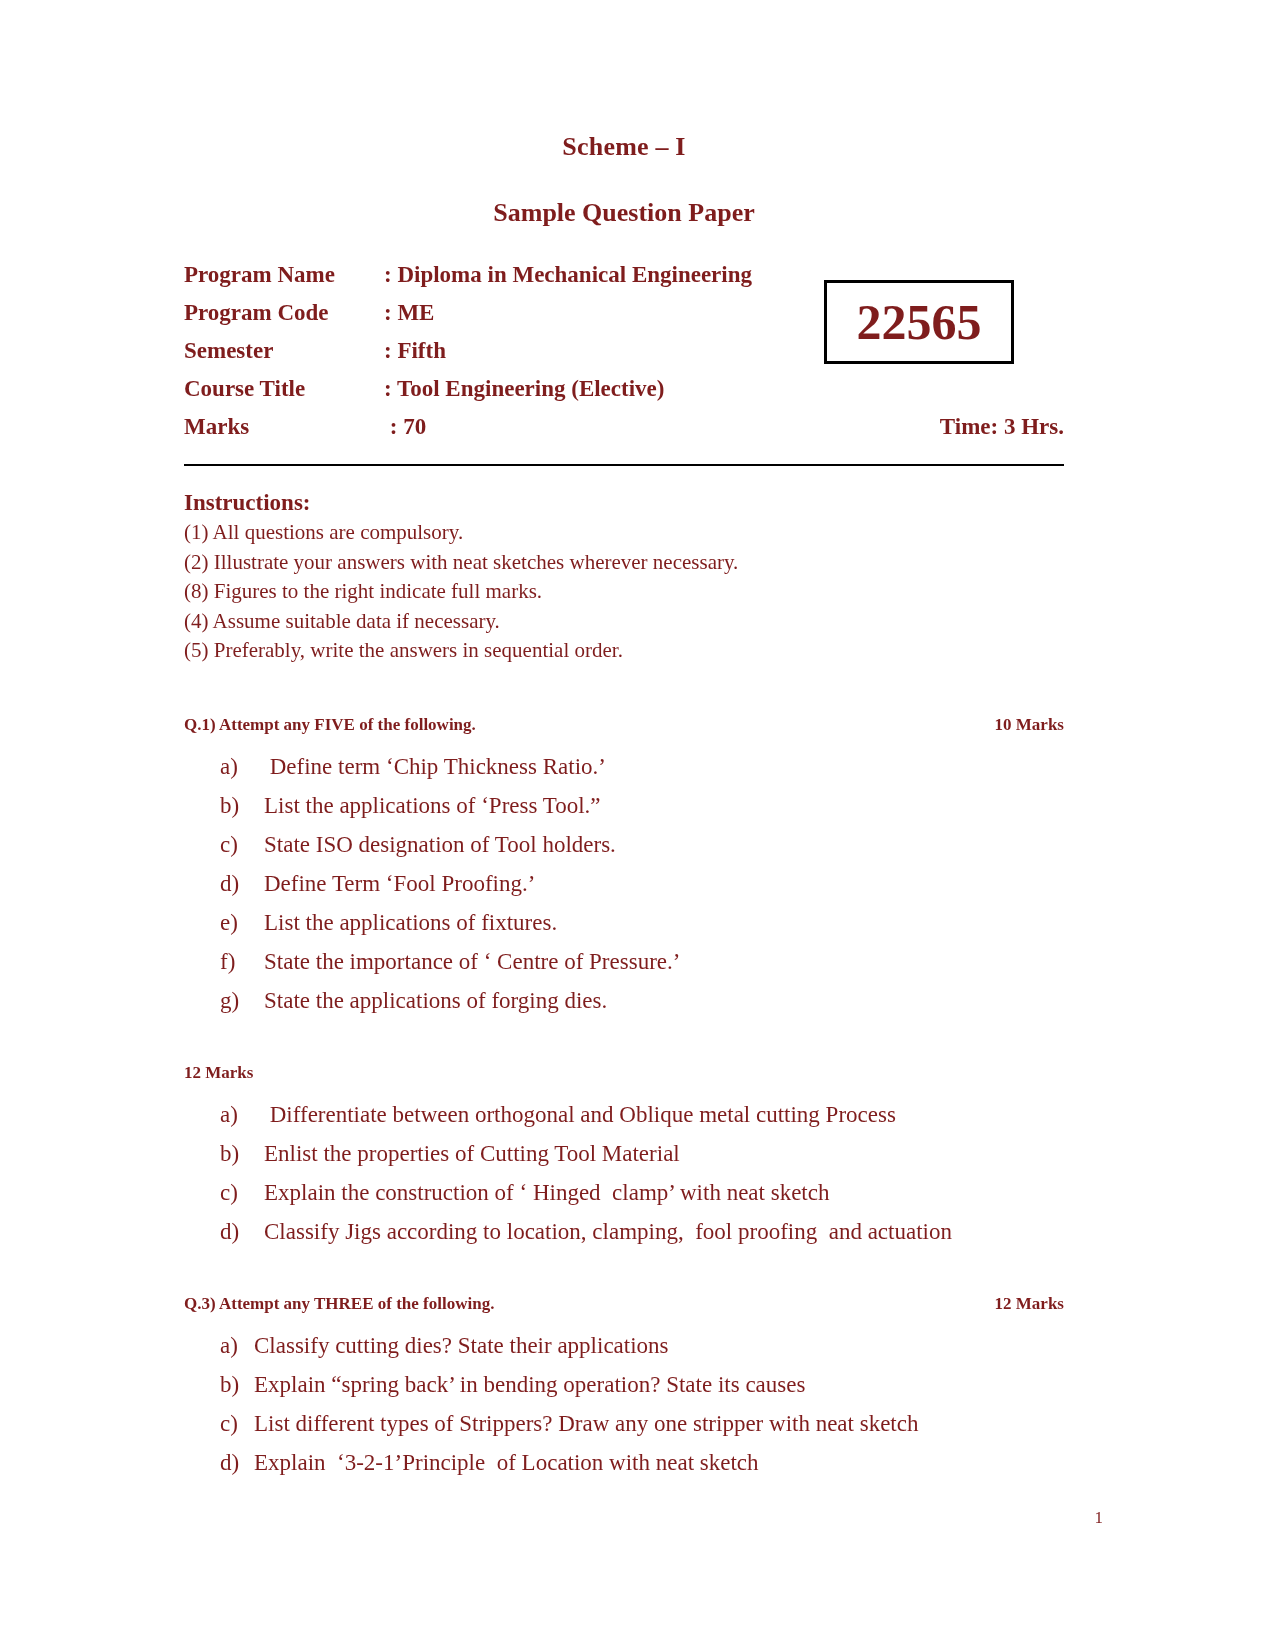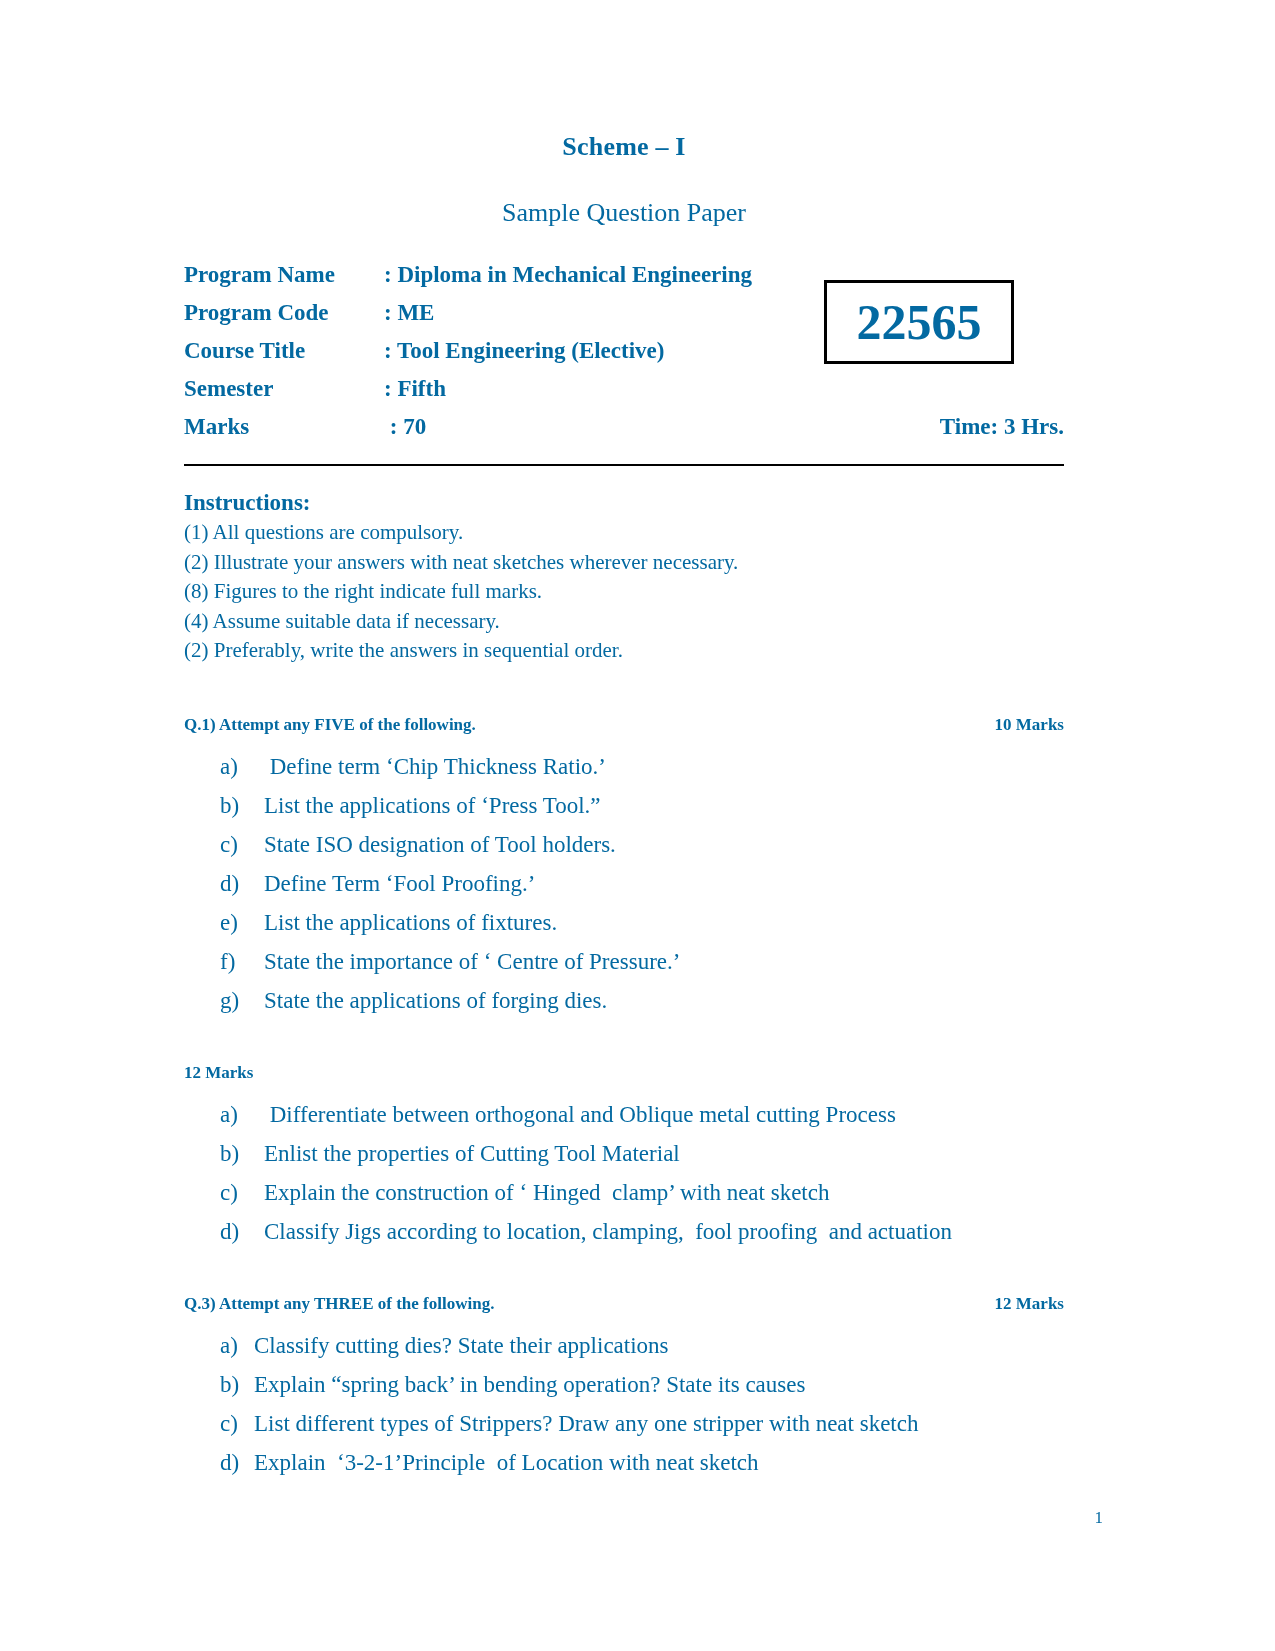--- a/index.html
+++ b/index.html
@@ -5,21 +5,21 @@
   html, body {
     margin: 0;
     padding: 0;
     background: #ffffff;
   }
   .page {
     position: relative;
     width: 1275px;
     height: 1651px;
     background: #ffffff;
-    color: #0369a1;
+    color: #7f1d1d;
     font-family: "Liberation Serif", "DejaVu Serif", serif;
     box-sizing: border-box;
     overflow: hidden;
   }
   .content {
     position: absolute;
     left: 184px;
     top: 0;
     width: 880px;
   }
@@ -27,21 +27,21 @@
   
   .doc-title {
     text-align: center;
     font-weight: bold;
     font-size: 26px;
     letter-spacing: 0.2px;
     margin-top: 132px;
   }
   .doc-subtitle {
     text-align: center;
-    font-weight: normal;
+    font-weight: bold;
     font-size: 26px;
     margin-top: 36px;
   }
 
   
   .meta-wrap {
     position: relative;
     margin-top: 28px;
   }
   .meta-row {
@@ -168,27 +168,27 @@
         <div class="meta-label">Program Name</div>
         <div class="meta-value">: Diploma in Mechanical Engineering</div>
       </div>
 
       <div class="meta-row">
         <div class="meta-label">Program Code</div>
         <div class="meta-value">: ME</div>
       </div>
 
       <div class="meta-row">
+        <div class="meta-label">Semester</div>
+        <div class="meta-value">: Fifth</div>
+      </div>
+
+      <div class="meta-row">
         <div class="meta-label">Course Title</div>
         <div class="meta-value">: Tool Engineering (Elective)</div>
-      </div>
-
-      <div class="meta-row">
-        <div class="meta-label">Semester</div>
-        <div class="meta-value">: Fifth</div>
       </div>
 
       <div class="meta-row">
         <div class="meta-label">Marks</div>
         <div class="meta-value"> : 70</div>
         <div class="meta-right">Time: 3 Hrs.</div>
       </div>
 
       <div class="code-box">
         <span>22565</span>
@@ -196,21 +196,21 @@
     </div>
 
     <hr class="rule">
 
     <div class="instructions">
       <div class="instr-title">Instructions:</div>
       <div class="instr-item">(1) All questions are compulsory.</div>
       <div class="instr-item">(2) Illustrate your answers with neat sketches wherever necessary.</div>
       <div class="instr-item">(8) Figures to the right indicate full marks.</div>
       <div class="instr-item">(4) Assume suitable data if necessary.</div>
-      <div class="instr-item">(2) Preferably, write the answers in sequential order.</div>
+      <div class="instr-item">(5) Preferably, write the answers in sequential order.</div>
     </div>
 
     <div class="question-block">
       <div class="q-header">
         <div>Q.1) Attempt any FIVE of the following.</div>
         <div class="q-marks">10 Marks</div>
       </div>
       <div class="q-items">
         <div class="q-item">
           <div class="q-letter wide">a)</div>

